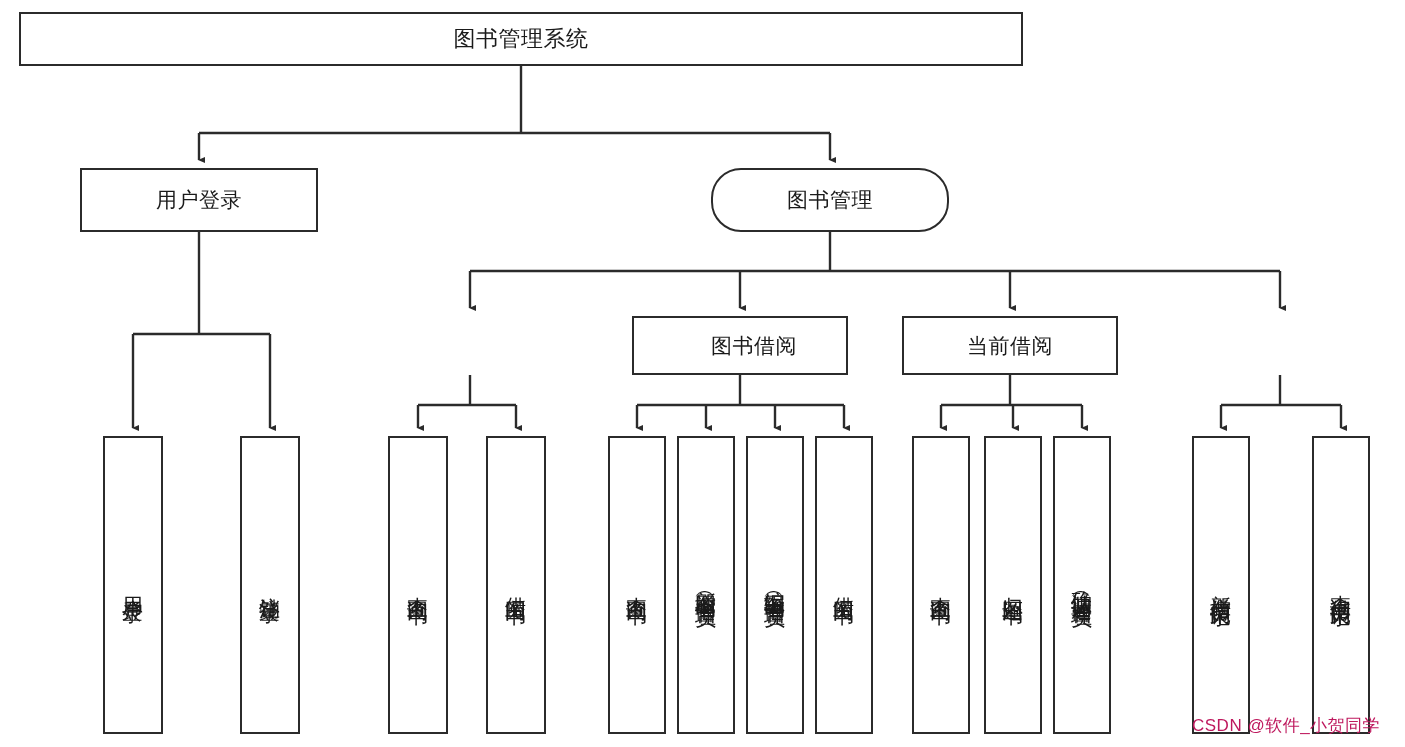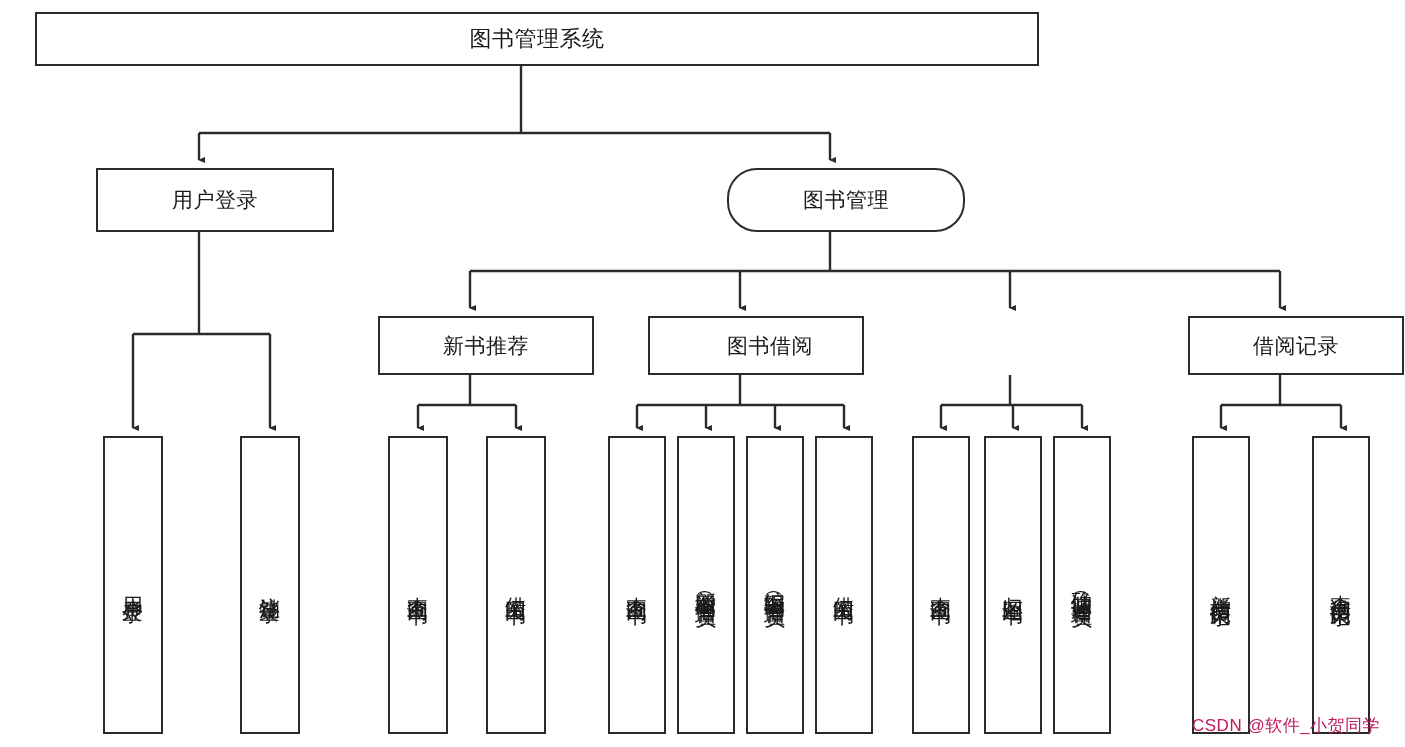--- a/index.html
+++ b/index.html
@@ -31,21 +31,20 @@
     background: #ffffff;
     color: #1a1a1a;
     display: flex;
     align-items: center;
     justify-content: center;
     z-index: 2;
   }
   .node.h {
     font-size: 21px;
     letter-spacing: 0.5px;
-    margin-left: 16px;
   }
   .node.v {
     font-size: 21px;
     writing-mode: vertical-rl;
     text-orientation: upright;
     letter-spacing: 2.5px;
     line-height: 1;
     padding: 6px 0;
   }
   .node.v .lbl {
@@ -124,28 +123,25 @@
     <span class="lbl">图书管理系统</span>
   </div>
 
   <div class="node h" style="left:80px; top:168px; width:238px; height:64px;">
     <span class="lbl">用户登录</span>
   </div>
   <div class="node h" style="left:711px; top:168px; width:238px; height:64px;border-radius:30px;">
     <span class="lbl">图书管理</span>
   </div>
 
-  <div class="node h" style="left:362px; top:316px; width:216px; height:59px;">
-    <span class="lbl">新书推荐</span>
-  </div>
   <div class="node h" style="left:632px; top:316px; width:216px; height:59px;padding-left:28px;">
     <span class="lbl">图书借阅</span>
   </div>
-  <div class="node h" style="left:1172px; top:316px; width:216px; height:59px;">
-    <span class="lbl">借阅记录</span>
+  <div class="node h" style="left:902px; top:316px; width:216px; height:59px;">
+    <span class="lbl">当前借阅</span>
   </div>
 
   <div class="node v" style="left:103px; top:436px; width:60px; height:298px;">
     <span class="lbl">用户登录</span>
   </div>
   <div class="node v" style="left:240px; top:436px; width:60px; height:298px;">
     <span class="lbl">注销登录</span>
   </div>
 
   <div class="node v" style="left:388px; top:436px; width:60px; height:298px;">

